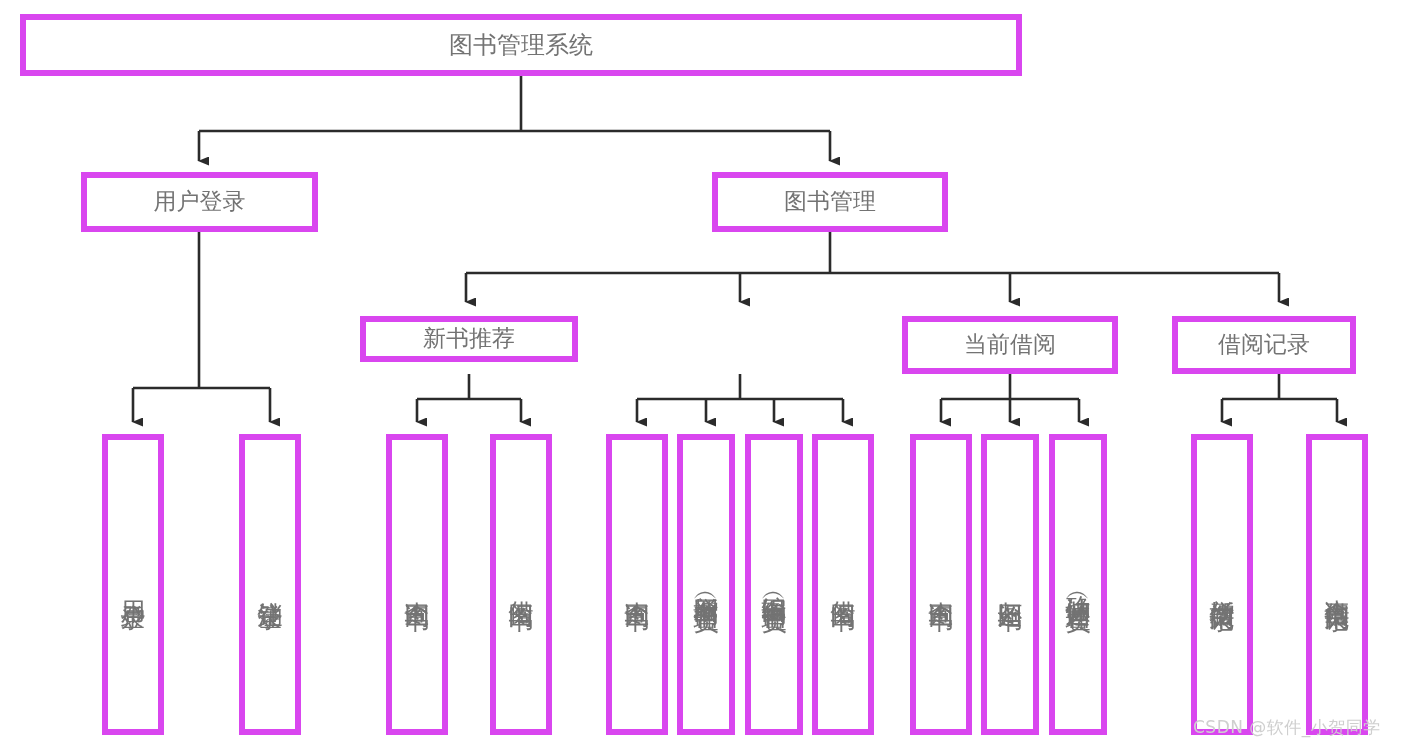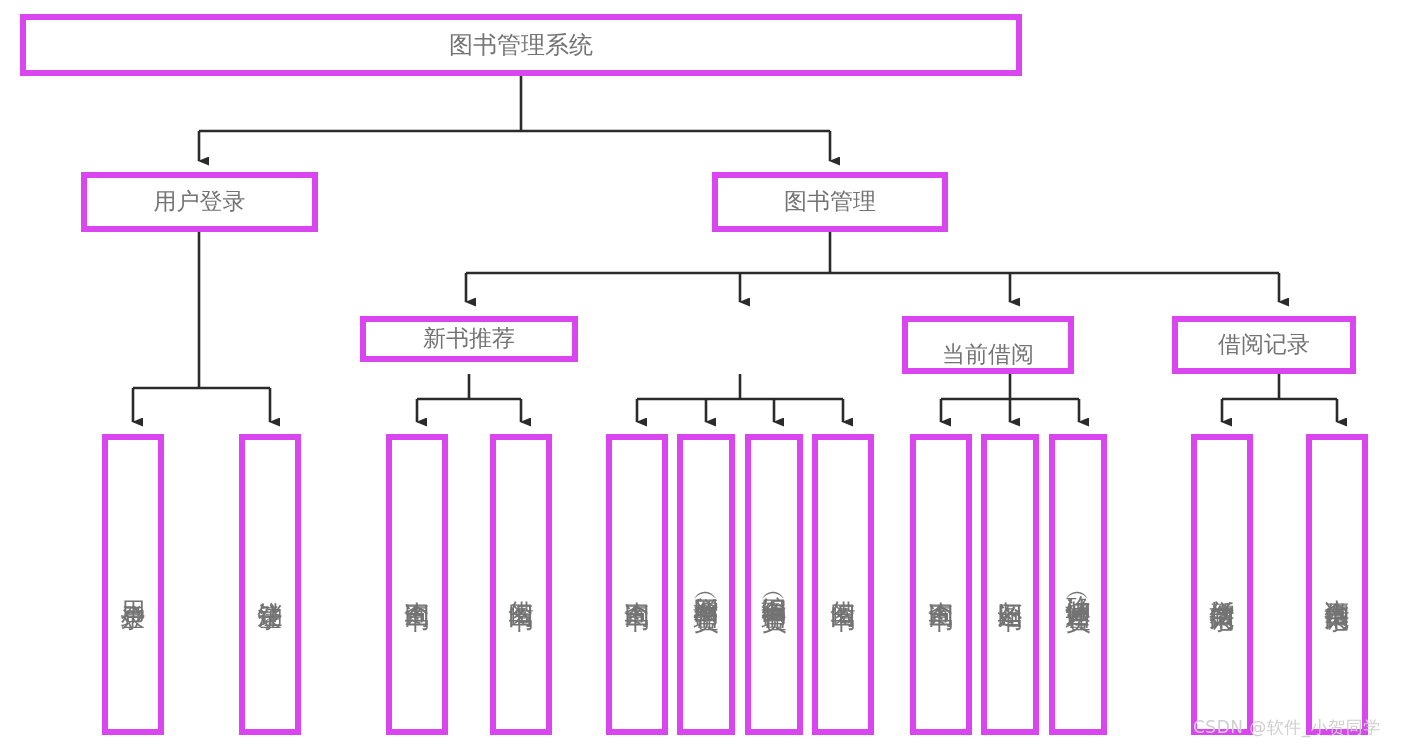--- a/index.html
+++ b/index.html
@@ -122,21 +122,21 @@
 
   <div class="node h-node" style="left:712px;top:172px;width:236px;height:60px;">
     <span class="lbl">图书管理</span>
   </div>
 
   <div class="node h-node" style="left:360px;top:316px;width:218px;height:46px;">
     <span class="lbl">新书推荐</span>
   </div>
 
 
-  <div class="node h-node" style="left:902px;top:316px;width:172px;height:58px;align-items:flex-end;">
+  <div class="node h-node" style="left:902px;top:316px;width:216px;height:58px;">
     <span class="lbl">当前借阅</span>
   </div>
 
   <div class="node h-node" style="left:1172px;top:316px;width:184px;height:58px;">
     <span class="lbl">借阅记录</span>
   </div>
 
   <div class="node leaf" style="left:102px;top:434px;width:62px;height:301px;">
     <span class="lbl">用户登录</span>
   </div>

